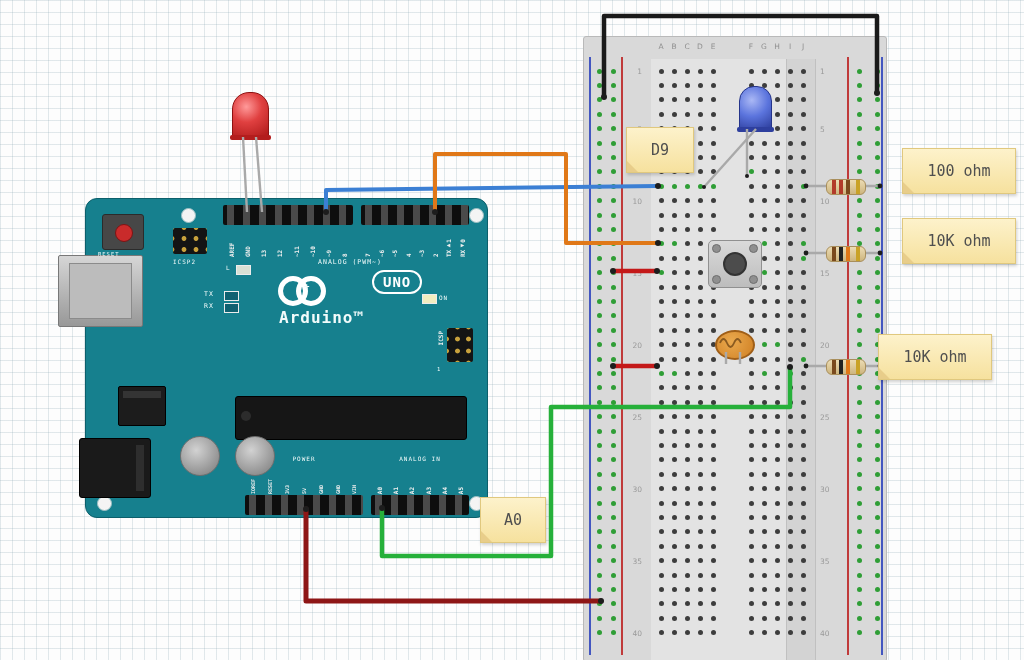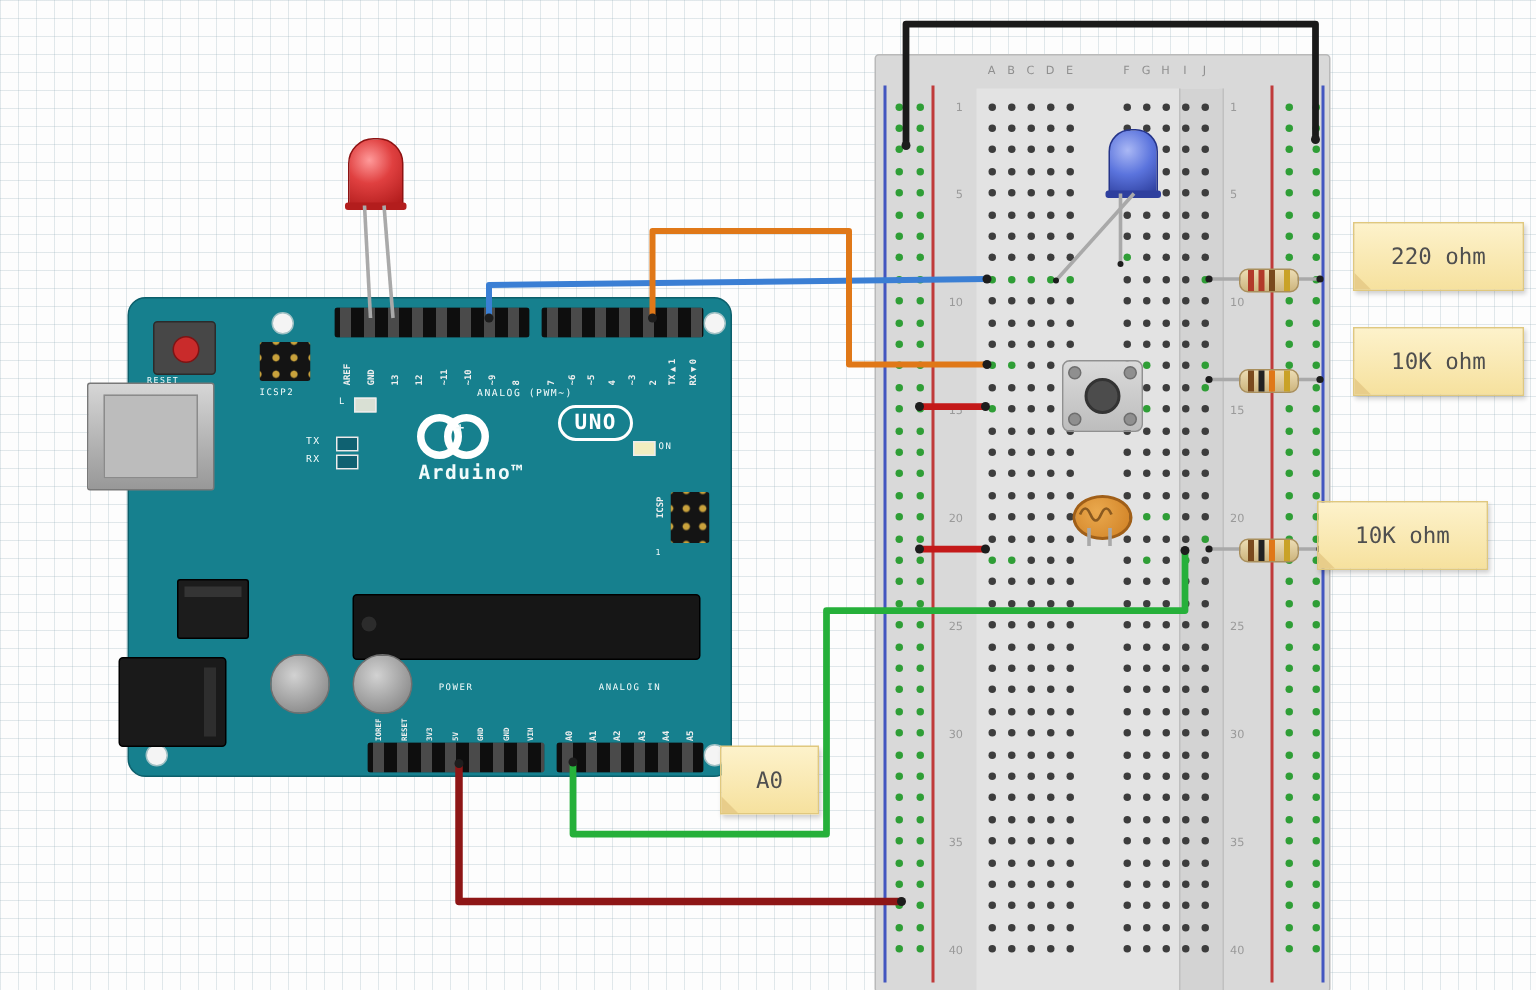--- a/index.html
+++ b/index.html
@@ -740,21 +740,21 @@
     <div class="smled" style="left:151px;top:67px;background:#d9e0d4"></div>
     <span class="sktext" style="left:119px;top:92px">TX</span>
     <div class="smled" style="left:139px;top:93px"></div>
     <span class="sktext" style="left:119px;top:104px">RX</span>
     <div class="smled" style="left:139px;top:105px"></div>
 
     <div class="ring" style="left:193px;top:78px"></div>
     <div class="ring" style="left:211px;top:78px"></div>
     <span class="sktext" style="left:219px;top:83px;font-size:9px;font-weight:bold">+</span>
     <div class="unobox" style="left:287px;top:72px">UNO</div>
-    <span class="sktext" style="left:194px;top:110px;font-size:13px;font-weight:bold">Arduino™</span>
+    <span class="sktext" style="left:194px;top:110px;font-size:16px;font-weight:bold">Arduino™</span>
 
     <div class="smled" style="left:337px;top:96px;background:#f2edc0"></div>
     <span class="sktext" style="left:354px;top:96px;font-size:6px">ON</span>
 
     <div class="icsp h2x3" style="left:362px;top:130px"></div>
     <span class="vlabel abs" style="left:352px;top:133px">ICSP</span>
     <span class="sktext" style="left:352px;top:168px;font-size:5.5px">1</span>
 
     <div class="chip" style="left:150px;top:198px;width:230px;height:42px"></div>
     <div class="reg" style="left:33px;top:188px;width:46px;height:38px"></div>
@@ -855,18 +855,19 @@
     <i class="band" style="left:19px;background:#e07818"></i>
     <i class="band" style="right:5px;background:#c9a227"></i>
   </div>
   <div class="resistor" style="left:826px;top:359px">
     <i class="band" style="left:5px;background:#7a4a1e"></i>
     <i class="band" style="left:12px;background:#222"></i>
     <i class="band" style="left:19px;background:#e07818"></i>
     <i class="band" style="right:5px;background:#c9a227"></i>
   </div>
 
+  <div class="note" style="left:626px;top:127px;width:66px;height:44px">D9</div>
   <div class="note" style="left:480px;top:497px;width:64px;height:44px">A0</div>
-  <div class="note" style="left:902px;top:148px;width:112px;height:44px">220 ohm</div>
+  <div class="note" style="left:902px;top:148px;width:112px;height:44px">100 ohm</div>
   <div class="note" style="left:902px;top:218px;width:112px;height:44px">10K ohm</div>
   <div class="note" style="left:878px;top:334px;width:112px;height:44px">10K ohm</div>
 
 </div>
 
 </body></html>

